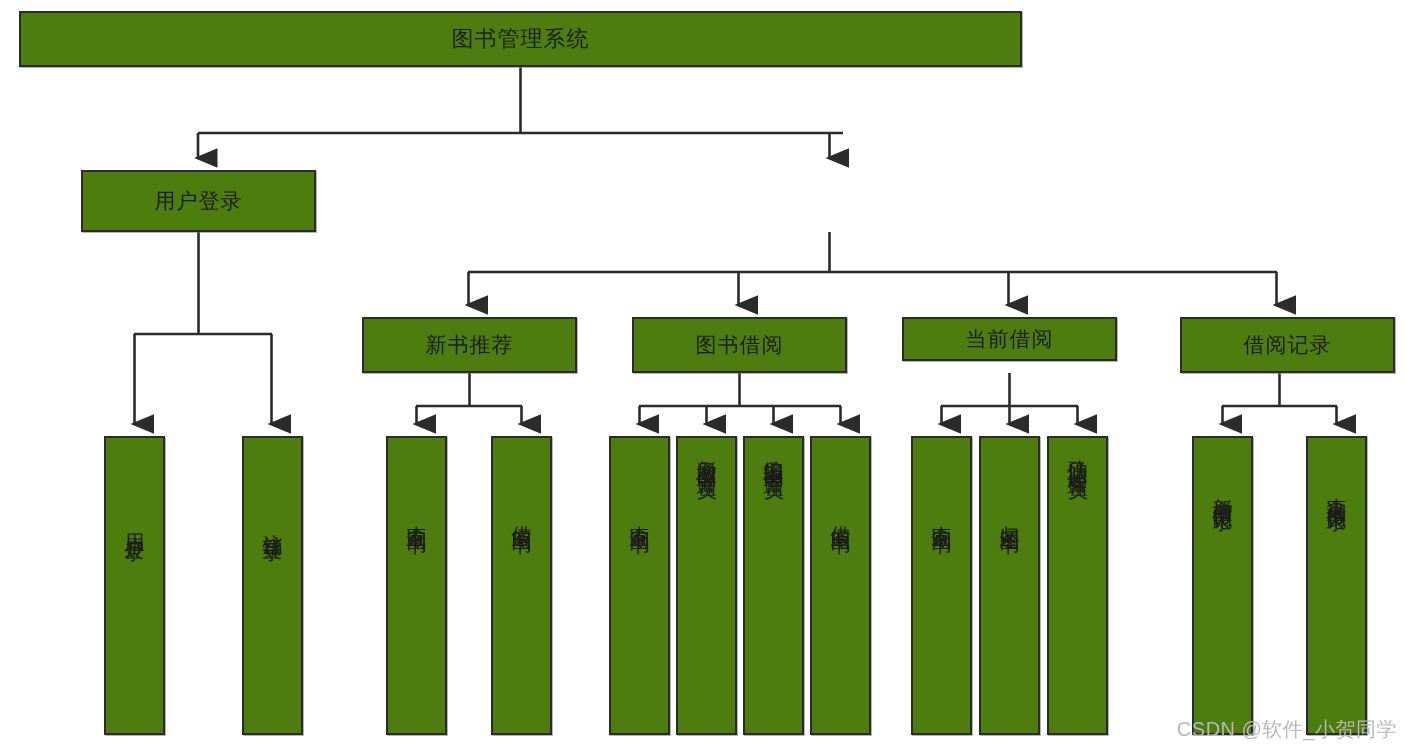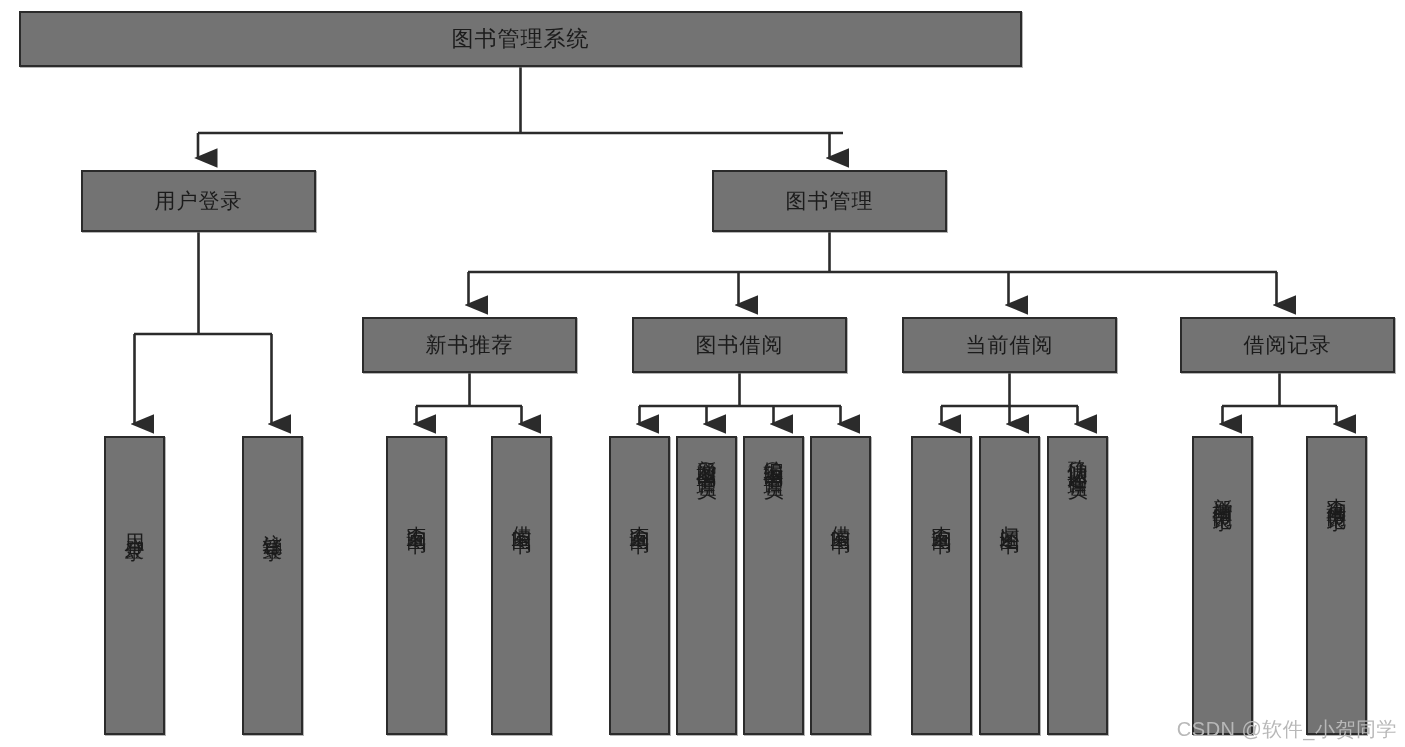--- a/index.html
+++ b/index.html
@@ -8,21 +8,21 @@
     background:#ffffff;
     font-family:"Liberation Sans","DejaVu Sans",sans-serif;
     overflow:hidden;
   }
   #stage{position:relative;width:1405px;height:747px;}
   svg#wires{position:absolute;left:0;top:0;width:1405px;height:747px;}
 
   .node{
     position:absolute;
     box-sizing:border-box;
-    background:#737373;
+    background:#4d7c0f;
     border:2.5px solid #2b2b2b;
     display:flex;
     align-items:center;
     justify-content:center;
     color:#1b1b1b;
     box-shadow:1px 1px 0 rgba(120,120,120,.55);
   }
   .node .lbl{
     display:block;
     text-align:center;
@@ -112,31 +112,28 @@
     </g>
   </svg>
 
   <div class="node h root" style="left:19px;top:11px;width:1003px;height:56px;">
     <span class="lbl">图书管理系统</span>
   </div>
 
   <div class="node h" style="left:81px;top:170px;width:235px;height:62px;">
     <span class="lbl">用户登录</span>
   </div>
-  <div class="node h" style="left:712px;top:170px;width:235px;height:62px;">
-    <span class="lbl">图书管理</span>
-  </div>
 
   <div class="node h" style="left:632px;top:317px;width:215px;height:56px;">
     <span class="lbl">图书借阅</span>
   </div>
   <div class="node h" style="left:362px;top:317px;width:215px;height:56px;">
     <span class="lbl">新书推荐</span>
   </div>
-  <div class="node h" style="left:902px;top:317px;width:215px;height:56px;">
+  <div class="node h" style="left:902px;top:317px;width:215px;height:44px;">
     <span class="lbl">当前借阅</span>
   </div>
   <div class="node h" style="left:1172px;top:317px;width:215px;height:56px;margin-left:8px;">
     <span class="lbl">借阅记录</span>
   </div>
 
   <div class="node v" style="left:104px;top:436px;width:61px;height:299px;padding-top:80px;">
     <span class="lbl">用户登录</span>
   </div>
   <div class="node v" style="left:242px;top:436px;width:61px;height:299px;padding-top:80px;">

